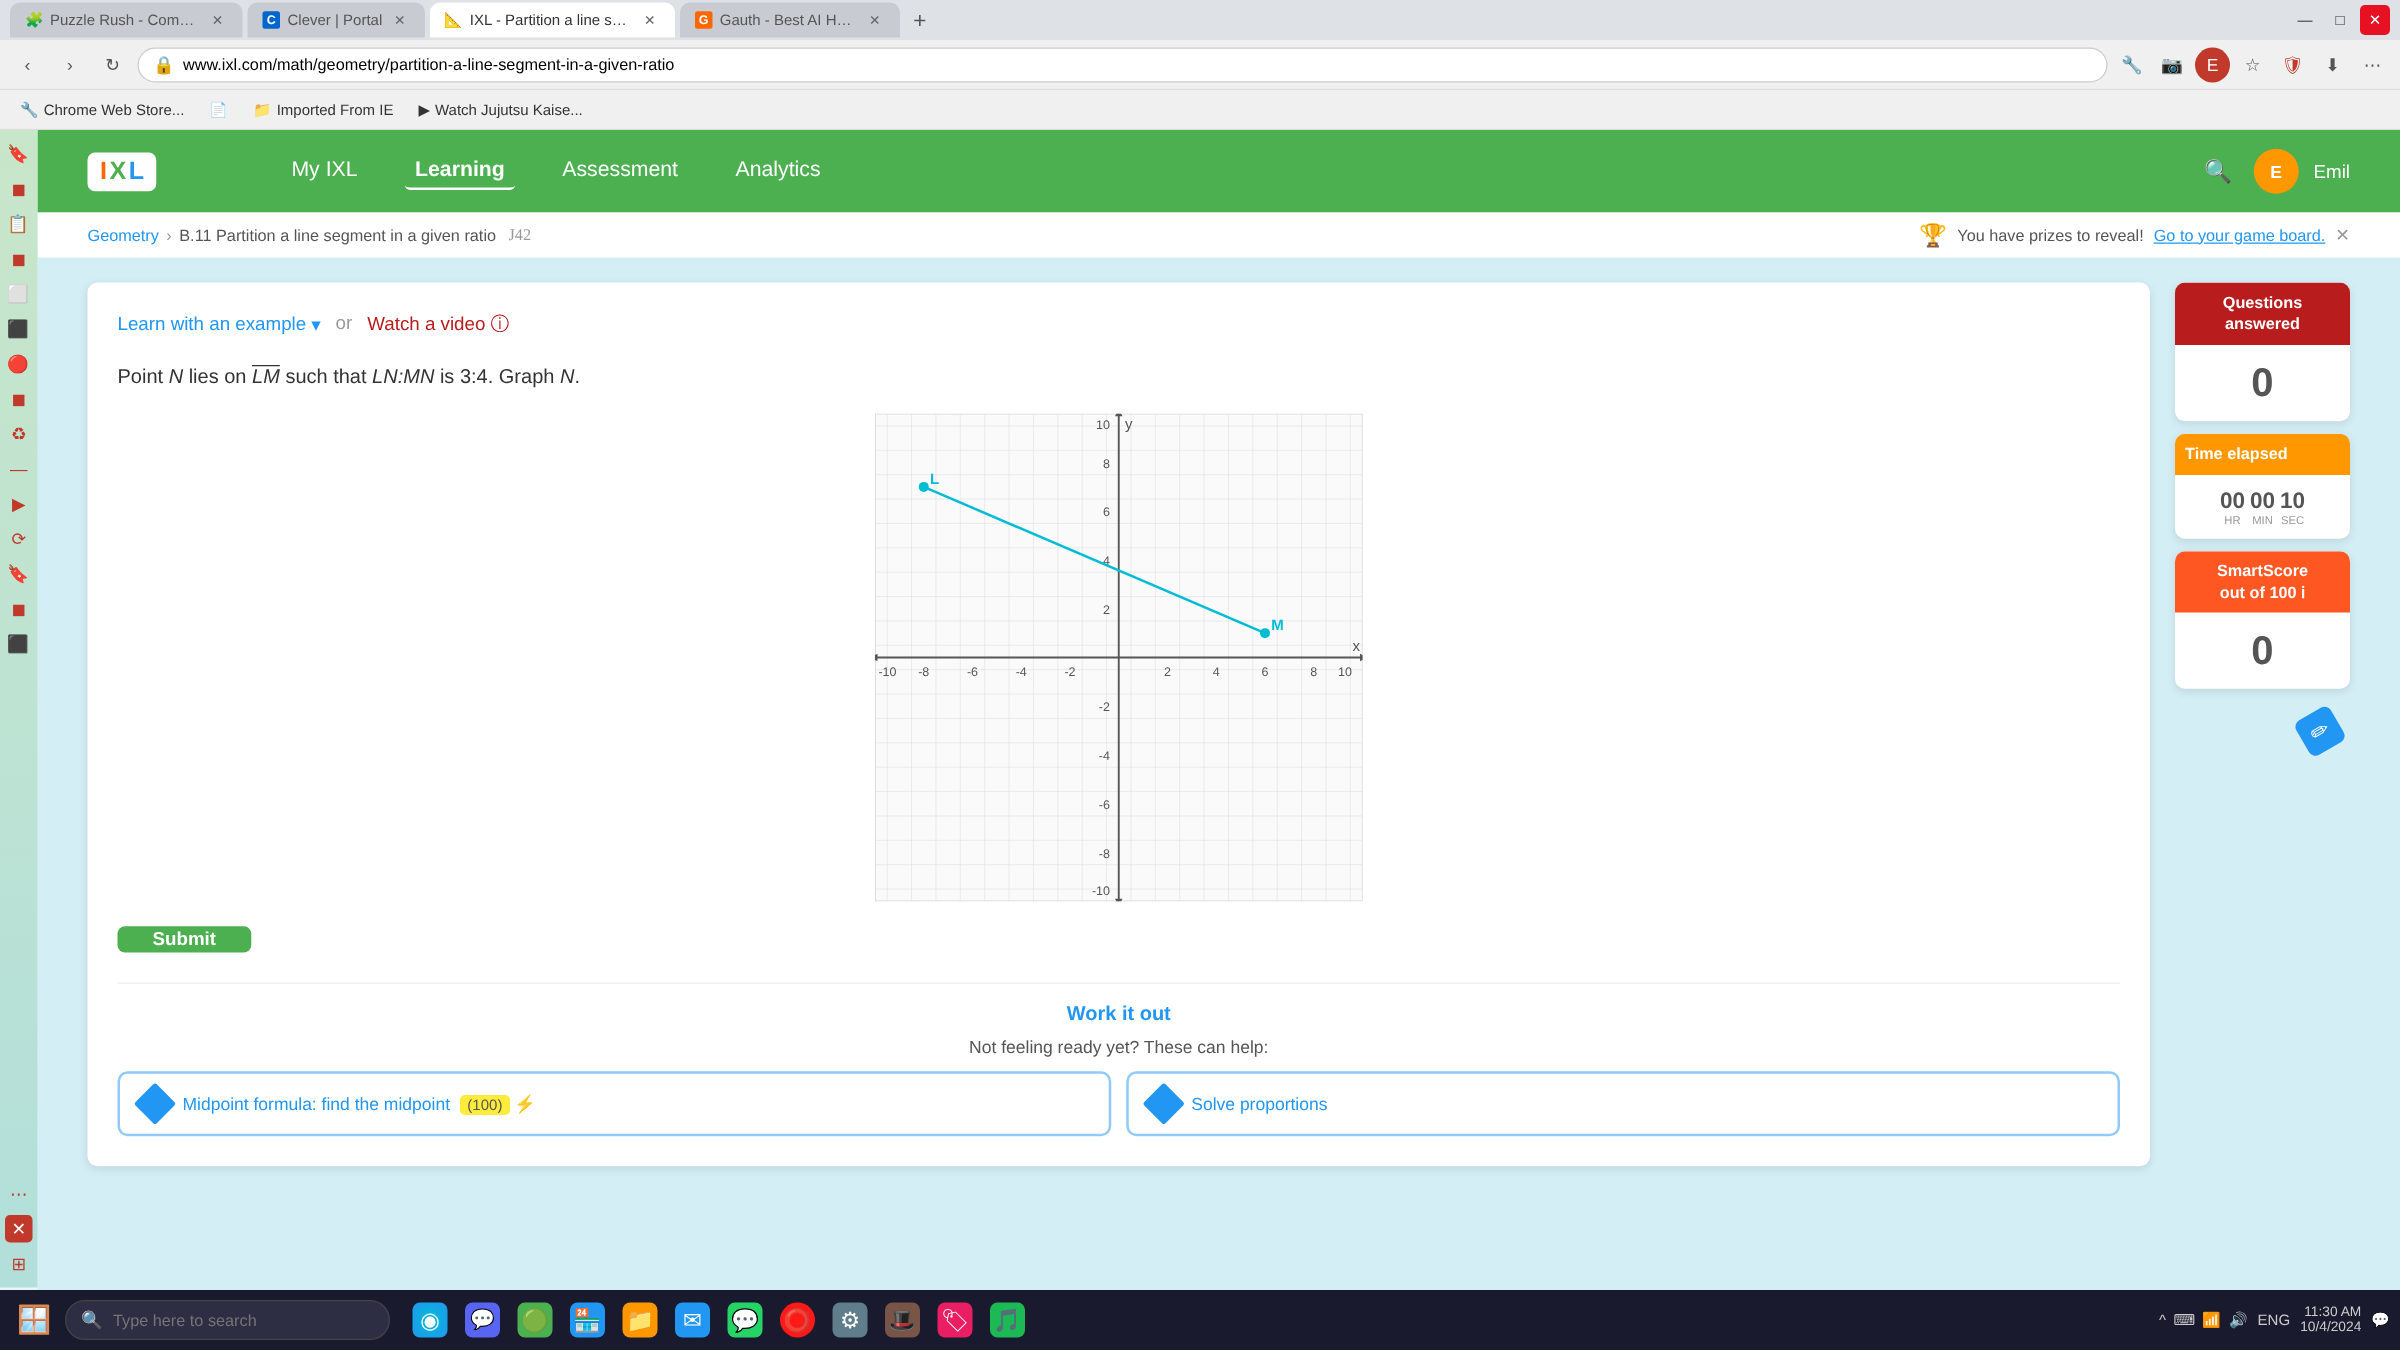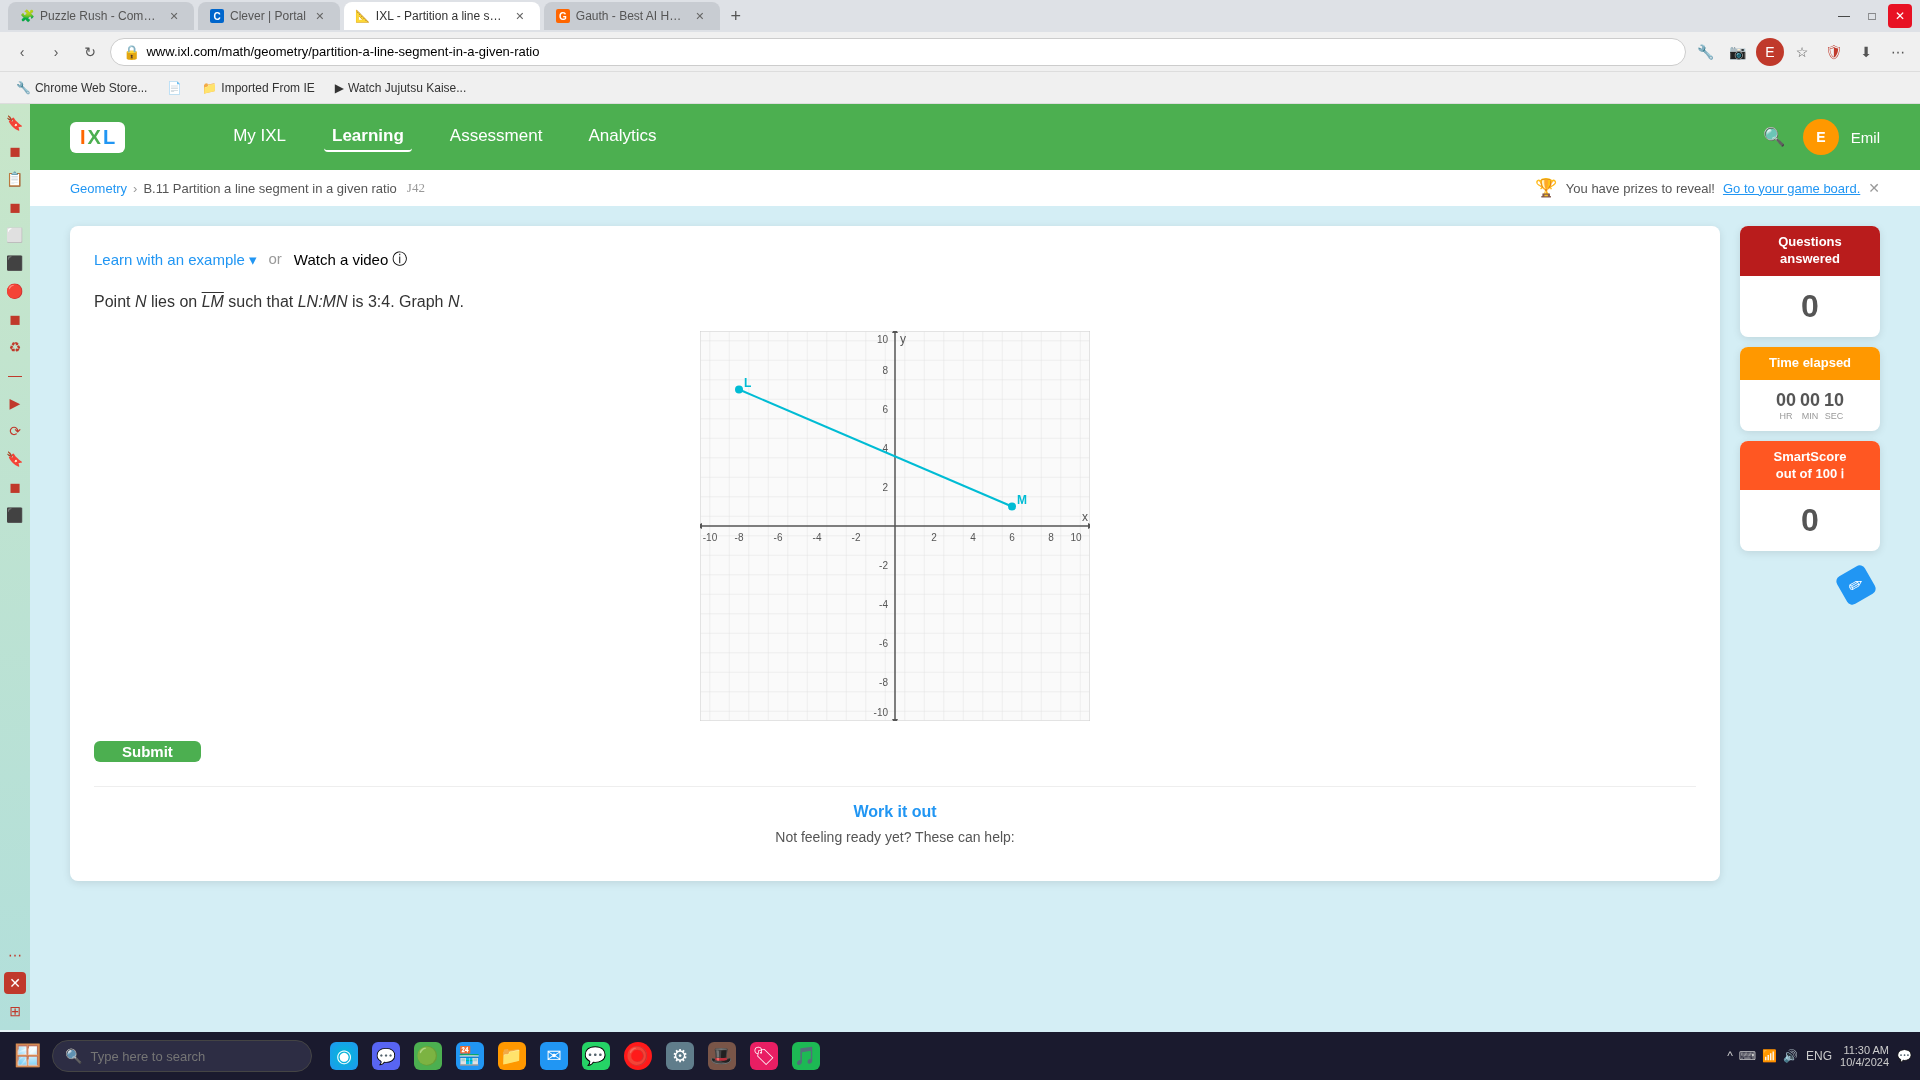--- a/index.html
+++ b/index.html
@@ -62,21 +62,21 @@
     .prize-close { cursor: pointer; color: #999; background: none; border: none; font-size: 14px; }
 
     
     .main-area { display: flex; padding: 20px 40px; gap: 20px; }
     .question-area { flex: 1; background: #fff; border-radius: 8px; padding: 24px; box-shadow: 0 2px 8px rgba(0,0,0,0.1); }
 
     
     .learn-bar { display: flex; gap: 12px; margin-bottom: 20px; font-size: 15px; }
     .learn-btn { color: #2196f3; cursor: pointer; background: none; border: none; font-size: 15px; display: flex; align-items: center; gap: 4px; }
     .or-text { color: #999; }
-    .watch-btn { color: #000000; cursor: pointer; background: none; border: none; font-size: 15px; display: flex; align-items: center; gap: 4px; }
+    .watch-btn { color: #b91c1c; cursor: pointer; background: none; border: none; font-size: 15px; display: flex; align-items: center; gap: 4px; }
 
     
     .problem-text { font-size: 16px; color: #333; margin-bottom: 16px; line-height: 1.6; }
     .overline { text-decoration: overline; }
 
     
     .graph-container { margin: 0 auto 20px auto; width: 390px; height: 390px; position: relative; }
     .graph-svg { width: 100%; height: 100%; }
 
     
@@ -91,21 +91,21 @@
     .diamond-icon { width: 24px; height: 24px; background: #2196f3; transform: rotate(45deg); border-radius: 2px; flex-shrink: 0; }
     .help-card-text { font-size: 14px; color: #555; }
     .help-card-link { color: #2196f3; text-decoration: none; font-weight: 500; cursor: pointer; }
     .help-card-badge { background: #ffeb3b; border-radius: 4px; padding: 1px 6px; font-size: 12px; margin-left: 4px; }
 
     
     .right-panel { width: 140px; flex-shrink: 0; display: flex; flex-direction: column; gap: 10px; }
     .panel-box { background: #fff; border-radius: 8px; box-shadow: 0 2px 8px rgba(0,0,0,0.1); overflow: hidden; }
     .panel-header { background: #b91c1c; color: #fff; text-align: center; padding: 8px; font-size: 13px; font-weight: bold; line-height: 1.3; }
     .panel-value { text-align: center; padding: 12px; font-size: 32px; font-weight: bold; color: #555; }
-    .time-header { background: #ff9800; color: #fff; text-align: center; padding: 8px; font-size: 13px; font-weight: bold; line-height: 1.3; }
+    .time-header { background: #ff9800; color: #fff; padding: 8px; font-size: 13px; font-weight: bold; line-height: 1.3; }
     .time-display { display: flex; justify-content: center; gap: 4px; padding: 10px; }
     .time-unit { display: flex; flex-direction: column; align-items: center; }
     .time-num { font-size: 18px; font-weight: bold; color: #555; }
     .time-label { font-size: 9px; color: #999; text-transform: uppercase; }
     .smart-header { background: #ff5722; color: #fff; text-align: center; padding: 8px; font-size: 13px; font-weight: bold; line-height: 1.3; }
     .pencil-area { display: flex; justify-content: flex-end; padding: 8px; }
     .pencil-btn { width: 32px; height: 32px; background: #2196f3; border-radius: 6px; border: none; cursor: pointer; display: flex; align-items: center; justify-content: center; color: #fff; font-size: 18px; transform: rotate(-30deg); }
 
     
     .taskbar { position: fixed; bottom: 0; left: 0; width: 1920px; height: 48px; background: #1a1a2e; display: flex; align-items: center; padding: 0 8px; gap: 4px; z-index: 100; }
@@ -368,20 +368,36 @@
         </svg>
       </div>
 
       <div style="margin-bottom: 20px;">
         <button class="submit-btn">Submit</button>
       </div>
 
       <div class="work-it-out">
         <div class="work-title">Work it out</div>
         <div class="work-subtitle">Not feeling ready yet? These can help:</div>
+        <div class="help-cards">
+          <div class="help-card">
+            <div class="diamond-icon"></div>
+            <div class="help-card-text">
+              <a class="help-card-link">Midpoint formula: find the midpoint</a>
+              <span class="help-card-badge">(100)</span>
+              <span>⚡</span>
+            </div>
+          </div>
+          <div class="help-card">
+            <div class="diamond-icon"></div>
+            <div class="help-card-text">
+              <a class="help-card-link">Solve proportions</a>
+            </div>
+          </div>
+        </div>
       </div>
 
     </div>
 
     <div class="right-panel">
 
       <div class="panel-box">
         <div class="panel-header">Questions answered</div>
         <div class="panel-value">0</div>
       </div>

